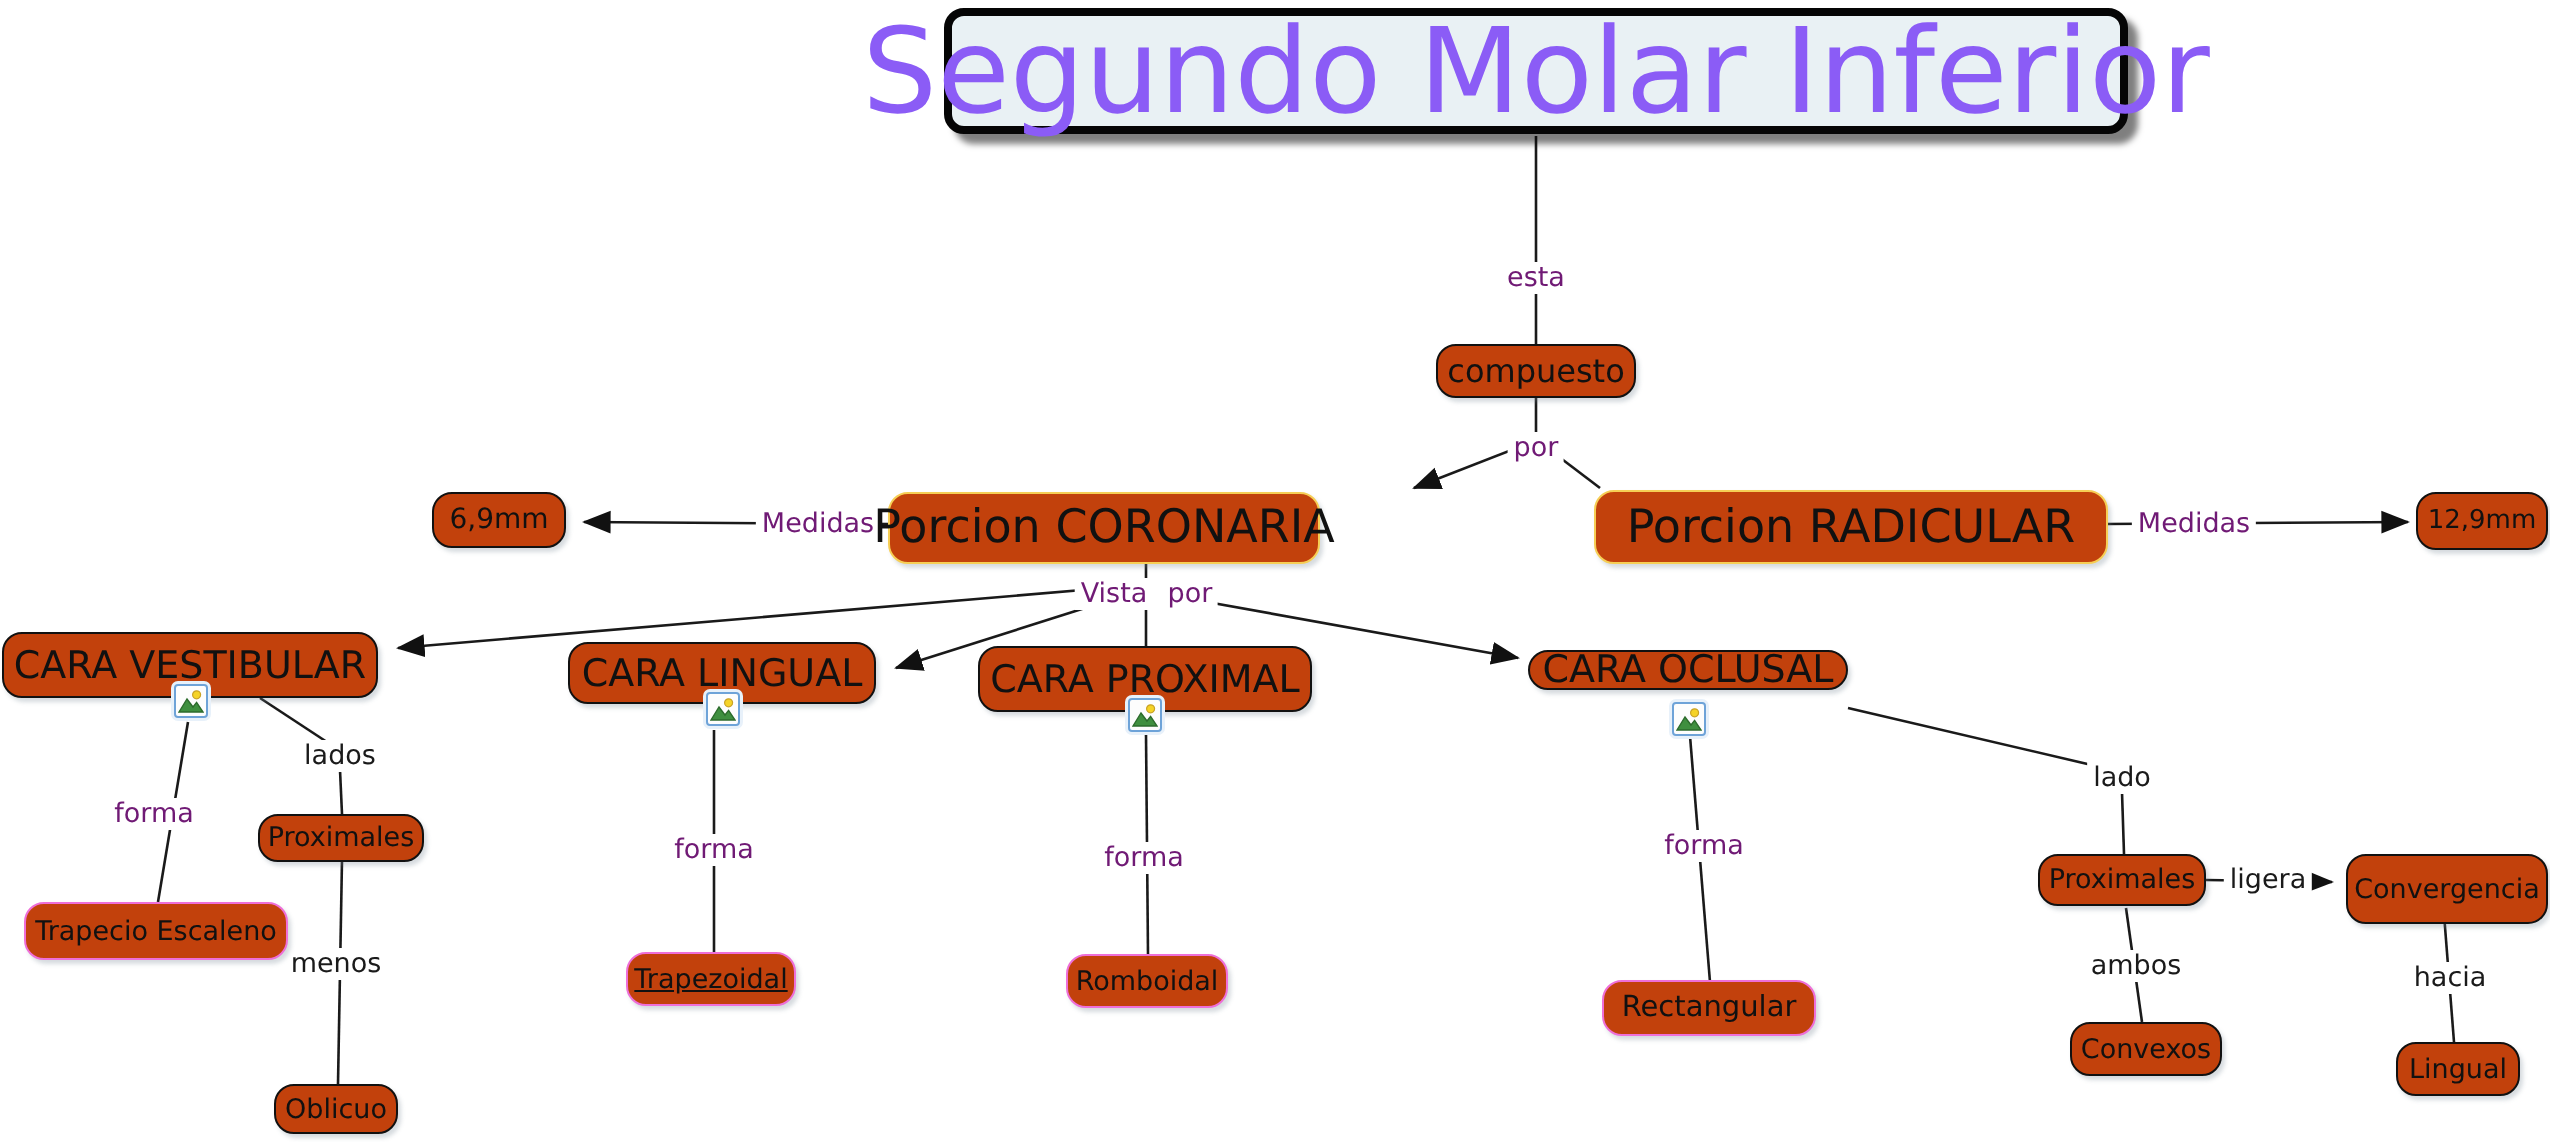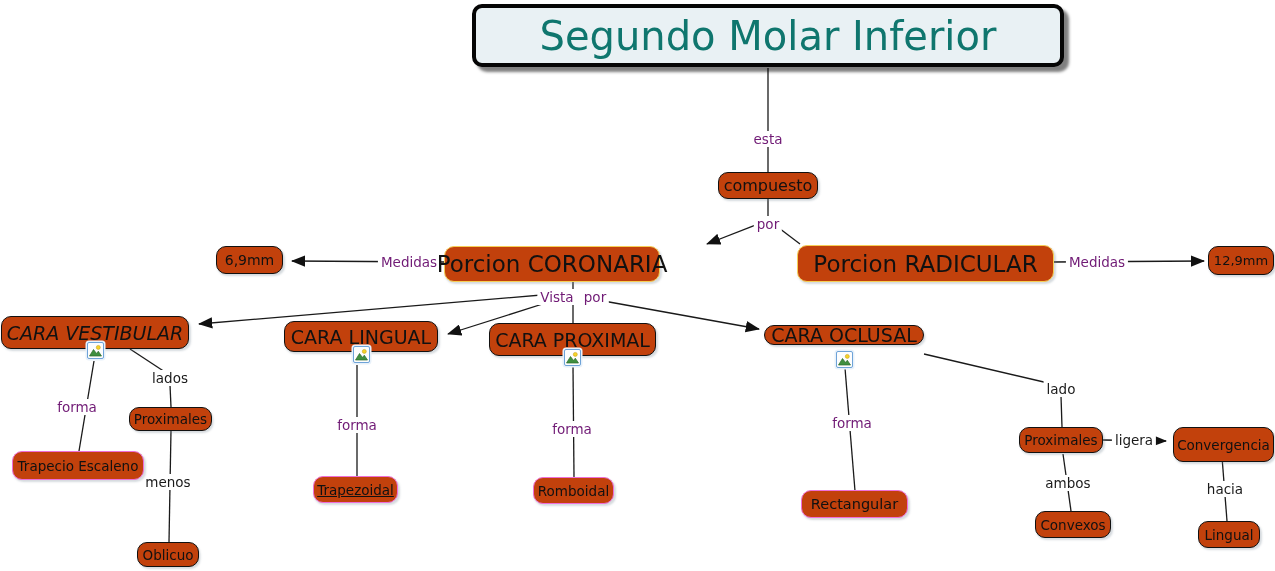--- a/index.html
+++ b/index.html
@@ -21,21 +21,21 @@
   }
   .node.yellow { border:1.6px solid #f6ce55; }
   .node.pink   { border:1.8px solid #ee6fd8; }
   .node.big    { font-size:23px; }
   .node.cara   { font-size:19px; }
 
   .title-node {
     position:absolute; z-index:3;
     background:#e9f1f4; border:4px solid #050505; border-radius:10px;
     box-shadow:5px 5px 3px rgba(0,0,0,0.50);
-    color:#0f766e; font-size:40px;
+    color:#8b5cf6; font-size:59px;
     display:flex; align-items:center; justify-content:center;
     white-space:nowrap;
   }
 
   .link-label {
     position:absolute; z-index:2;
     transform:translate(-50%,-50%);
     font-size:13.5px; color:#701a75;
     background:#ffffff; padding:0 3px; white-space:nowrap;
   }
@@ -107,21 +107,21 @@
   <div class="title-node" style="left:472px; top:4px; width:592px; height:63px;">Segundo Molar Inferior</div>
 
   <div class="node" style="left:718px; top:172px; width:100px; height:27px; font-size:16px;">compuesto</div>
 
   <div class="node yellow big" style="left:444px; top:246px; width:216px; height:36px;">Porcion CORONARIA</div>
   <div class="node yellow big" style="left:797px; top:245px; width:257px; height:37px;">Porcion RADICULAR</div>
 
   <div class="node" style="left:216px; top:246px; width:67px; height:28px; font-size:14px;">6,9mm</div>
   <div class="node" style="left:1208px; top:246px; width:66px; height:29px; font-size:13px;">12,9mm</div>
 
-  <div class="node cara" style="left:1px; top:316px; width:188px; height:33px;font-style:italic;">CARA VESTIBULAR</div>
+  <div class="node cara" style="left:1px; top:316px; width:188px; height:33px;">CARA VESTIBULAR</div>
   <div class="node cara" style="left:284px; top:321px; width:154px; height:31px;">CARA LINGUAL</div>
   <div class="node cara" style="left:489px; top:323px; width:167px; height:33px;">CARA PROXIMAL</div>
   <div class="node cara" style="left:764px; top:325px; width:160px; height:20px;">CARA OCLUSAL</div>
 
   <div class="node pink" style="left:12px; top:451px; width:132px; height:29px;">Trapecio Escaleno</div>
   <div class="node" style="left:129px; top:407px; width:83px; height:24px;">Proximales</div>
   <div class="node" style="left:137px; top:542px; width:62px; height:25px;">Oblicuo</div>
 
   <div class="node pink" style="left:313px; top:476px; width:85px; height:27px;text-decoration:underline;">Trapezoidal</div>
   <div class="node pink" style="left:533px; top:477px; width:81px; height:27px;">Romboidal</div>

